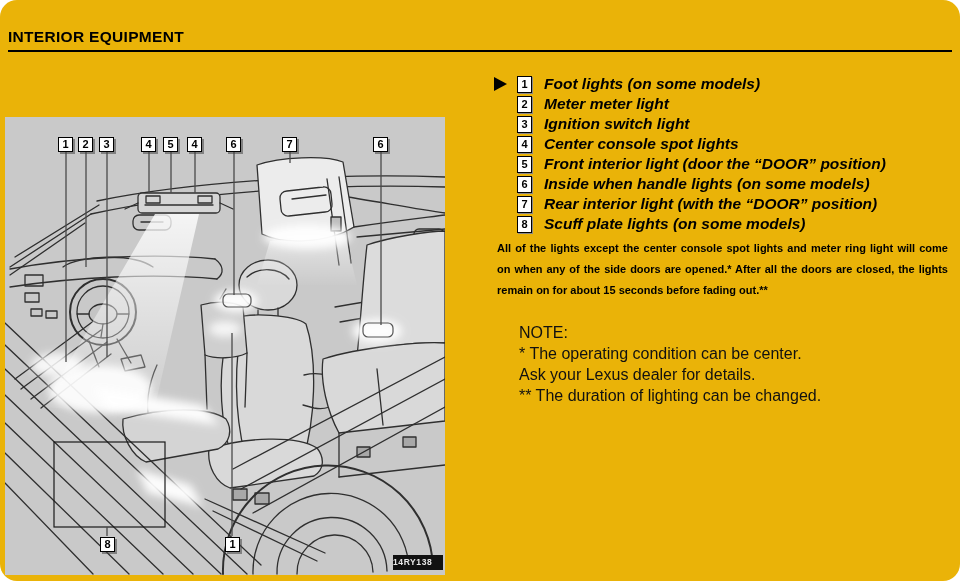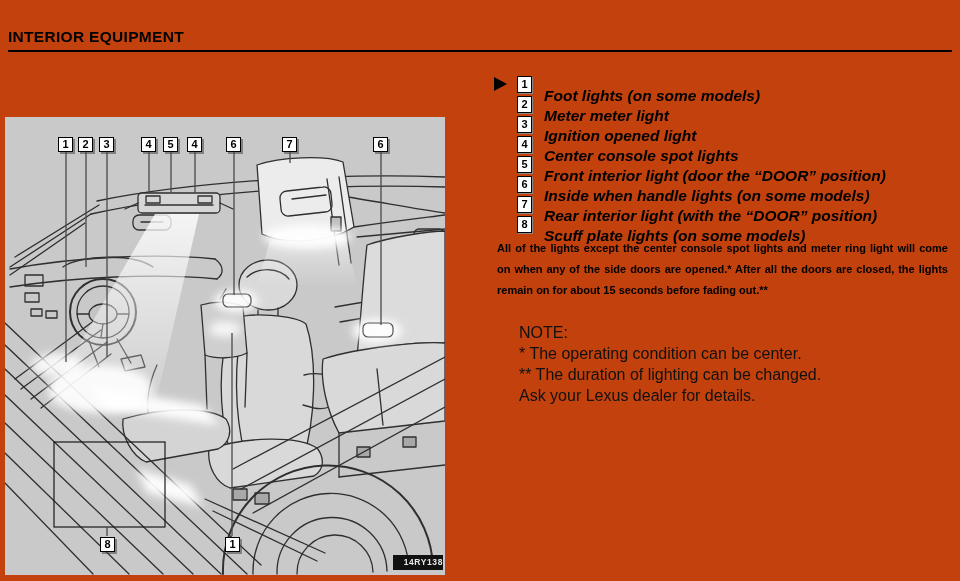--- a/index.html
+++ b/index.html
@@ -1,46 +1,46 @@
 <!DOCTYPE html>
 <html><head>
 <meta charset="utf-8">
 <style>
   html,body{margin:0;padding:0;background:#ffffff;}
-  #page{position:relative;width:960px;height:581px;background:#c2410c;overflow:hidden;
-        font-family:"Liberation Sans", sans-serif;color:#000;}
+  #page{position:relative;width:960px;height:581px;background:#eab308;overflow:hidden;
+        font-family:"Liberation Sans", sans-serif;color:#000;border-radius:17px;}
 
   
   .hdr{position:absolute;left:8px;top:28px;font-size:15.5px;font-weight:bold;letter-spacing:.3px;}
   .hdr-rule{position:absolute;left:8px;top:50px;width:944px;height:2px;background:#000;}
 
   
   .title{position:absolute;left:33px;top:71px;font-size:26px;font-weight:bold;letter-spacing:.5px;}
 
   
   .diagram{position:absolute;left:5px;top:117px;width:440px;height:458px;background:#c9c9c9;}
   .diagram svg{position:absolute;left:0;top:0;}
   .callout{position:absolute;width:13px;height:13px;background:#fff;border:1px solid #000;
            box-shadow:2px 2px 0 rgba(70,70,70,.55);font-size:11px;font-weight:bold;
            line-height:13px;text-align:center;}
   .figcode{position:absolute;left:388px;top:438px;width:50px;height:15px;background:#111;
            color:#e8e8e8;font-size:8.5px;font-weight:bold;letter-spacing:.6px;
-           line-height:15px;text-align:right;}
+           line-height:15px;text-align:left;}
 
   
   .legend{position:absolute;left:490px;top:74px;}
   .legend-row{position:relative;height:20px;padding-left:27px;}
   .pointer{position:absolute;left:4px;top:3px;width:0;height:0;
            border-top:7px solid transparent;border-bottom:7px solid transparent;
            border-left:13px solid #000;}
   .numbox{position:absolute;left:27px;top:2px;width:13px;height:15px;background:#fff;
           border:1px solid #000;box-shadow:1px 1px 0 #888;font-size:11px;font-weight:bold;
           line-height:15px;text-align:center;font-style:normal;}
   .legend-text{position:absolute;left:54px;top:1px;font-size:15.5px;font-weight:bold;
-               font-style:italic;white-space:nowrap;margin-top:12px;}
+               font-style:italic;white-space:nowrap;}
 
   
   .para{position:absolute;left:497px;top:238px;width:451px;font-size:11px;font-weight:bold;
         line-height:21px;text-align:justify;}
 
   
   .note{position:absolute;left:519px;top:322px;font-size:16px;line-height:21px;color:#111;}
 </style>
 </head>
 <body>
@@ -229,21 +229,21 @@
       <span class="pointer"></span>
       <span class="numbox">1</span>
       <span class="legend-text">Foot lights (on some models)</span>
     </div>
     <div class="legend-row">
       <span class="numbox">2</span>
       <span class="legend-text">Meter meter light</span>
     </div>
     <div class="legend-row">
       <span class="numbox">3</span>
-      <span class="legend-text">Ignition opened light</span>
+      <span class="legend-text">Ignition switch light</span>
     </div>
     <div class="legend-row">
       <span class="numbox">4</span>
       <span class="legend-text">Center console spot lights</span>
     </div>
     <div class="legend-row">
       <span class="numbox">5</span>
       <span class="legend-text">Front interior light (door the “DOOR” position)</span>
     </div>
     <div class="legend-row">
@@ -258,17 +258,17 @@
       <span class="numbox">8</span>
       <span class="legend-text">Scuff plate lights (on some models)</span>
     </div>
   </div>
 
   <div class="para">All of the lights except the center console spot lights and meter ring light will come on when any of the side doors are opened.*  After all the doors are closed, the lights remain on for about 15 seconds before fading out.**</div>
 
   <div class="note">
     <div>NOTE:</div>
     <div>* The operating condition can be center.</div>
+    <div>Ask your Lexus dealer for details.</div>
     <div>** The duration of lighting can be changed.</div>
-    <div>Ask your Lexus dealer for details.</div>
   </div>
 
 </div>
 
 </body></html>

